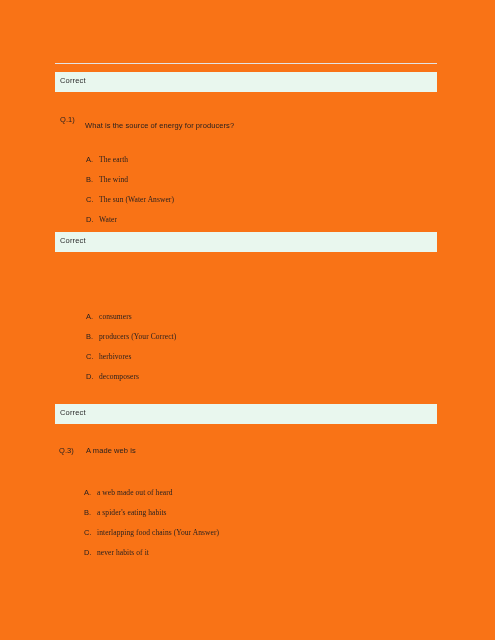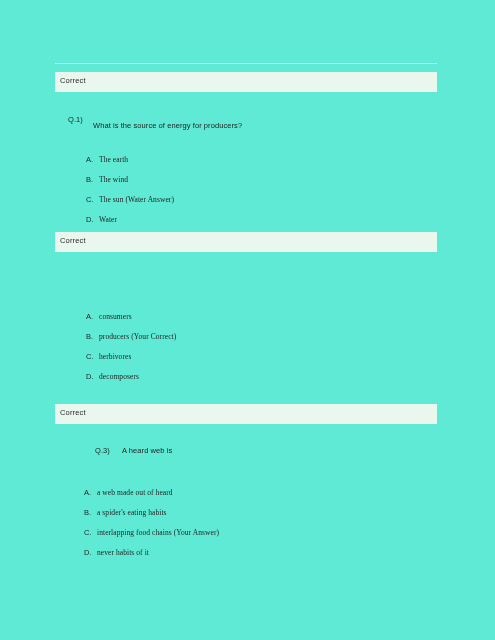--- a/index.html
+++ b/index.html
@@ -13,21 +13,21 @@
     position: relative;
     font-family: "Liberation Sans", sans-serif;
     color: #231f20;
     -webkit-font-smoothing: antialiased;
     overflow: hidden;
   }
 
   .page {
     position: absolute;
     inset: 0;
-    background: #5eead4;
+    background: #f97316;
   }
 
   
   .top-rule {
     position: absolute;
     left: 55px;
     top: 63px;
     width: 382px;
     height: 1px;
     background: #e3e3e4;
@@ -53,21 +53,21 @@
     white-space: nowrap;
   }
 
   .banner-1 { top: 72px; }
   .banner-2 { top: 232px; }
   .banner-3 { top: 404px; }
 
   
   .question-row {
     position: absolute;
-    left: 8px;
+    left: 0;
     width: 428px;
     height: 12px;
   }
   .q-number {
     position: absolute;
     font-size: 7.5px;
     line-height: 12px;
     letter-spacing: 0.01em;
     color: #231f20;
     white-space: nowrap;
@@ -76,21 +76,21 @@
     position: absolute;
     font-size: 7.5px;
     line-height: 12px;
     letter-spacing: 0.01em;
     color: #231f20;
     white-space: nowrap;
   }
 
   .question-1 { top: 114px; }
   .question-2 { top: 271px; }
-  .question-3 { top: 445px; margin-left: 28px; }
+  .question-3 { top: 445px; }
 
   .question-1 .q-number,
   .question-2 .q-number { left: 60px; }
   .question-3 .q-number { left: 59px; }
 
   .question-1 .q-text,
   .question-2 .q-text { left: 85px; margin-top: 6px; }
   .question-3 .q-text { left: 86px; }
 
   
@@ -194,21 +194,21 @@
       <span class="opt-text">decomposers</span>
     </div>
   </div>
 
   <div class="result-banner banner-3">
     <span class="result-label">Correct</span>
   </div>
 
   <div class="question-row question-3">
     <span class="q-number">Q.3)</span>
-    <span class="q-text">A heard web is</span>
+    <span class="q-text">A made web is</span>
   </div>
 
   <div class="option-group group-3">
     <div class="option-row opt-1">
       <span class="opt-letter">A.</span>
       <span class="opt-text">a web made out of heard</span>
     </div>
     <div class="option-row opt-2">
       <span class="opt-letter">B.</span>
       <span class="opt-text">a spider's eating habits</span>

